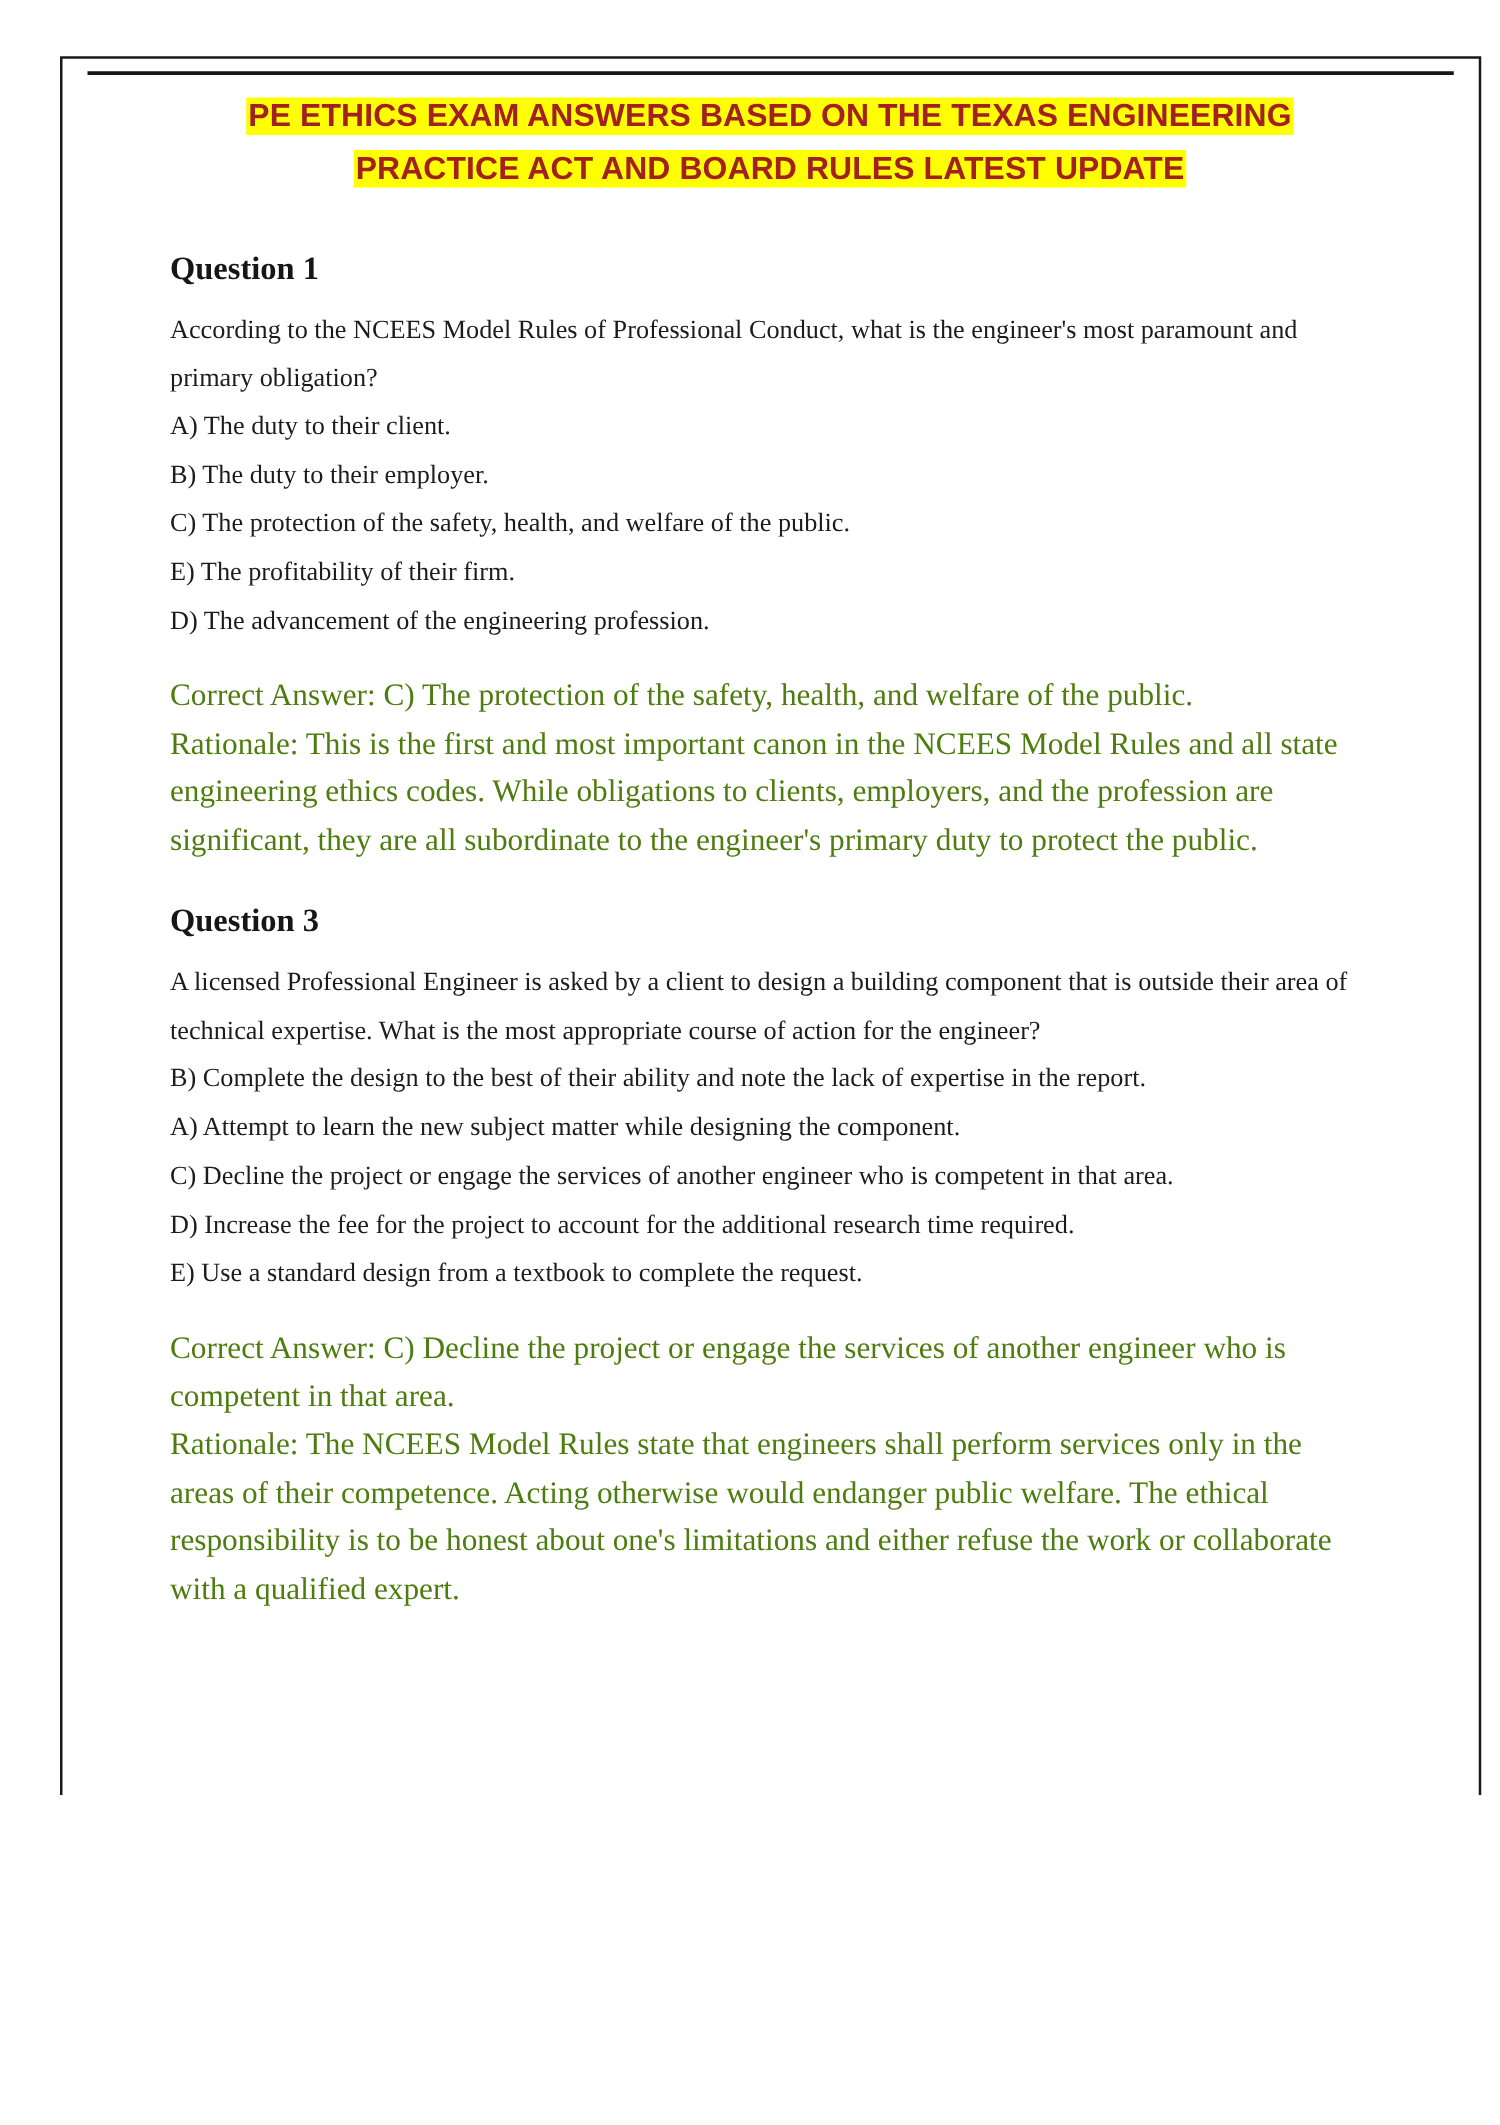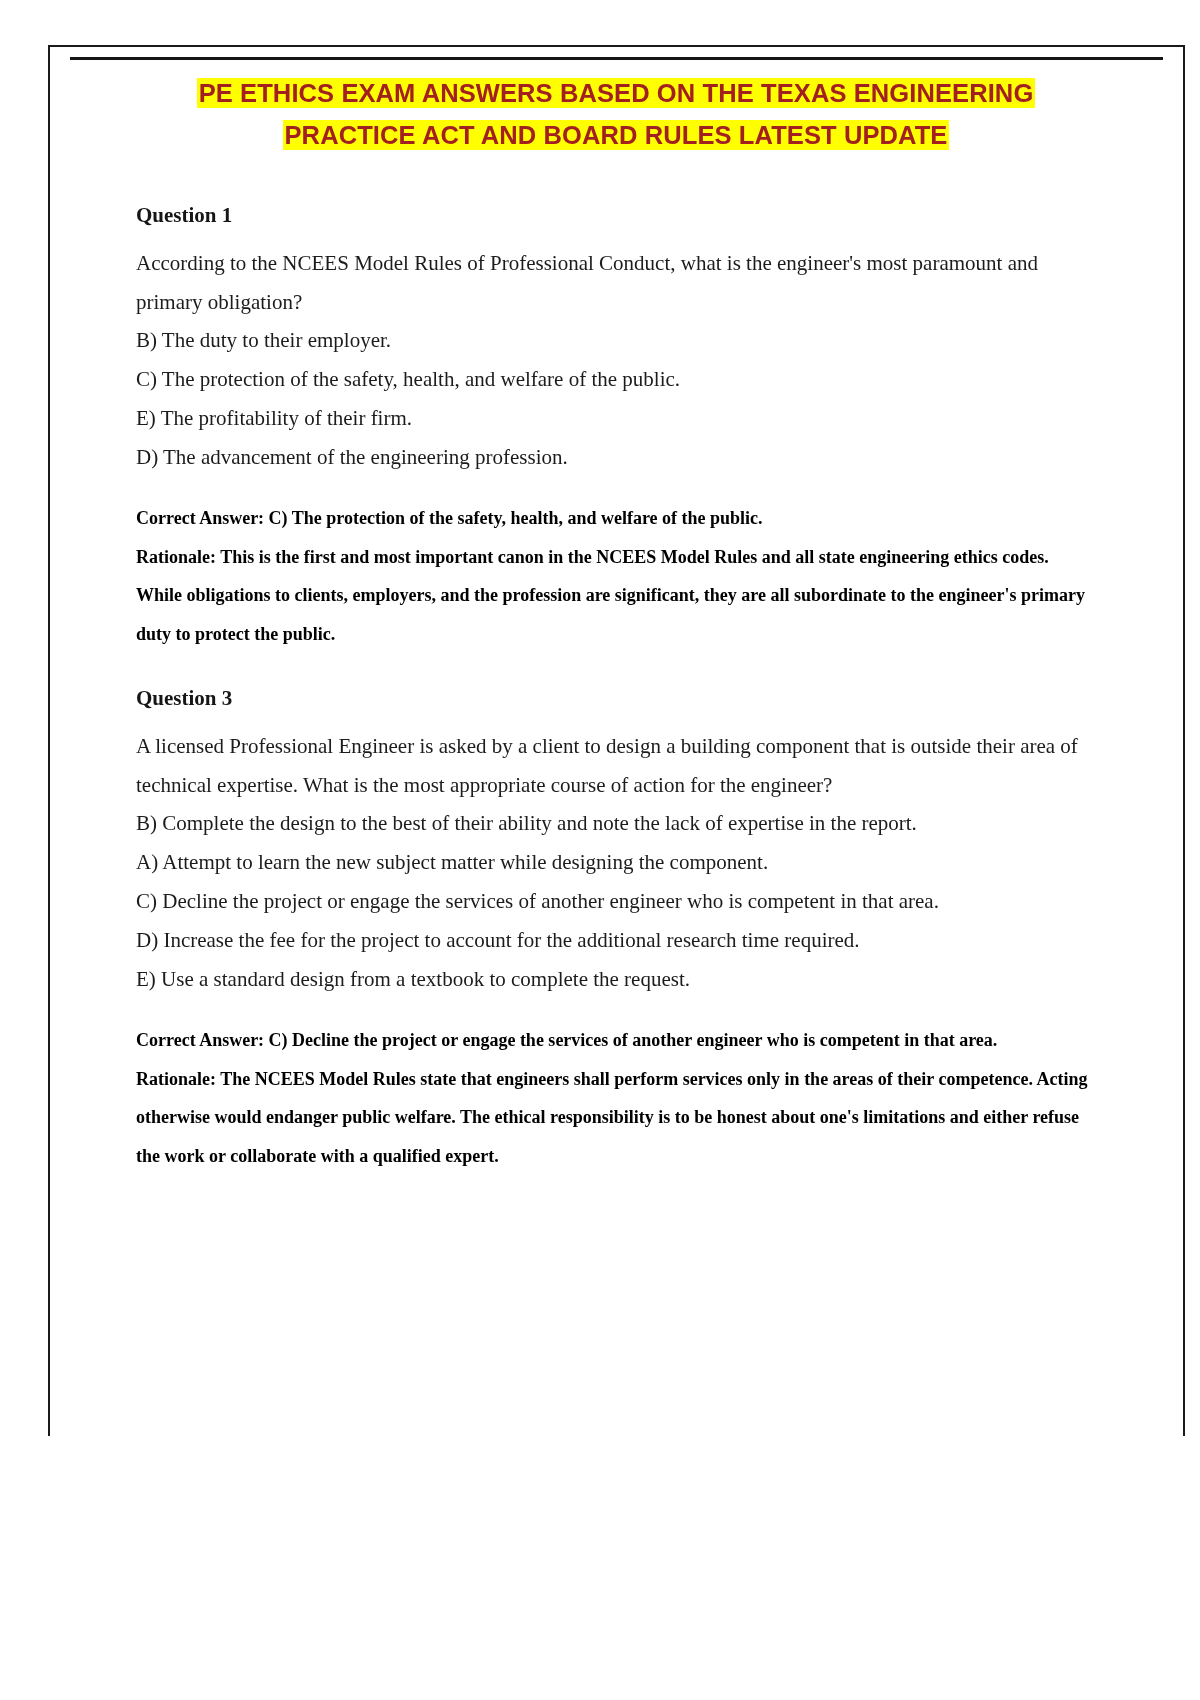--- a/index.html
+++ b/index.html
@@ -79,38 +79,38 @@
     background: #ffff00;
     padding: 1px 2px;
     box-decoration-break: clone;
     -webkit-box-decoration-break: clone;
   }
   .title-line { display: block; }
 
   
   .q-block { margin-top: 0; }
   .q-head {
-    font-size: 21px;
+    font-size: 26px;
     font-weight: bold;
     color: #161616;
     line-height: 30px;
     margin: 0;
   }
   .q-stem, .q-option {
     font-size: 21px;
     color: #1c1c1c;
     line-height: 38.5px;
     margin: 0;
     text-align: left;
   }
   .q-option { line-height: 39px; }
   .answer-block {
-    font-size: 18px;
-    font-weight: bold;
-    color: #000000;
+    font-size: 25px;
+    font-weight: normal;
+    color: #4d7c0f;
     line-height: 38.5px;
     margin: 0;
   }
   .answer-block p { margin: 0; }
 
   .gap-sm { height: 14px; }
   .gap-md { height: 22px; }
   .gap-lg { height: 30px; }
   .gap-xl { height: 44px; }
 </style>
@@ -128,20 +128,21 @@
         <span class="title-line"><span class="hl">PE ETHICS EXAM ANSWERS BASED ON THE TEXAS ENGINEERING</span></span>
         <span class="title-line"><span class="hl">PRACTICE ACT AND BOARD RULES LATEST UPDATE</span></span>
       </h1>
 
       <div class="gap-xl"></div>
 
       <section class="q-block">
         <p class="q-head">Question 1</p>
         <div class="gap-sm"></div>
         <p class="q-stem">According to the NCEES Model Rules of Professional Conduct, what is the engineer's most paramount and primary obligation?</p>
+        <p class="q-option">A) The duty to their client.</p>
         <p class="q-option">B) The duty to their employer.</p>
         <p class="q-option">C) The protection of the safety, health, and welfare of the public.</p>
         <p class="q-option">E) The profitability of their firm.</p>
         <p class="q-option">D) The advancement of the engineering profession.</p>
         <div class="gap-md"></div>
         <div class="answer-block">
           <p>Correct Answer: C) The protection of the safety, health, and welfare of the public.</p>
           <p>Rationale: This is the first and most important canon in the NCEES Model Rules and all state engineering ethics codes. While obligations to clients, employers, and the profession are significant, they are all subordinate to the engineer's primary duty to protect the public.</p>
         </div>
       </section>

